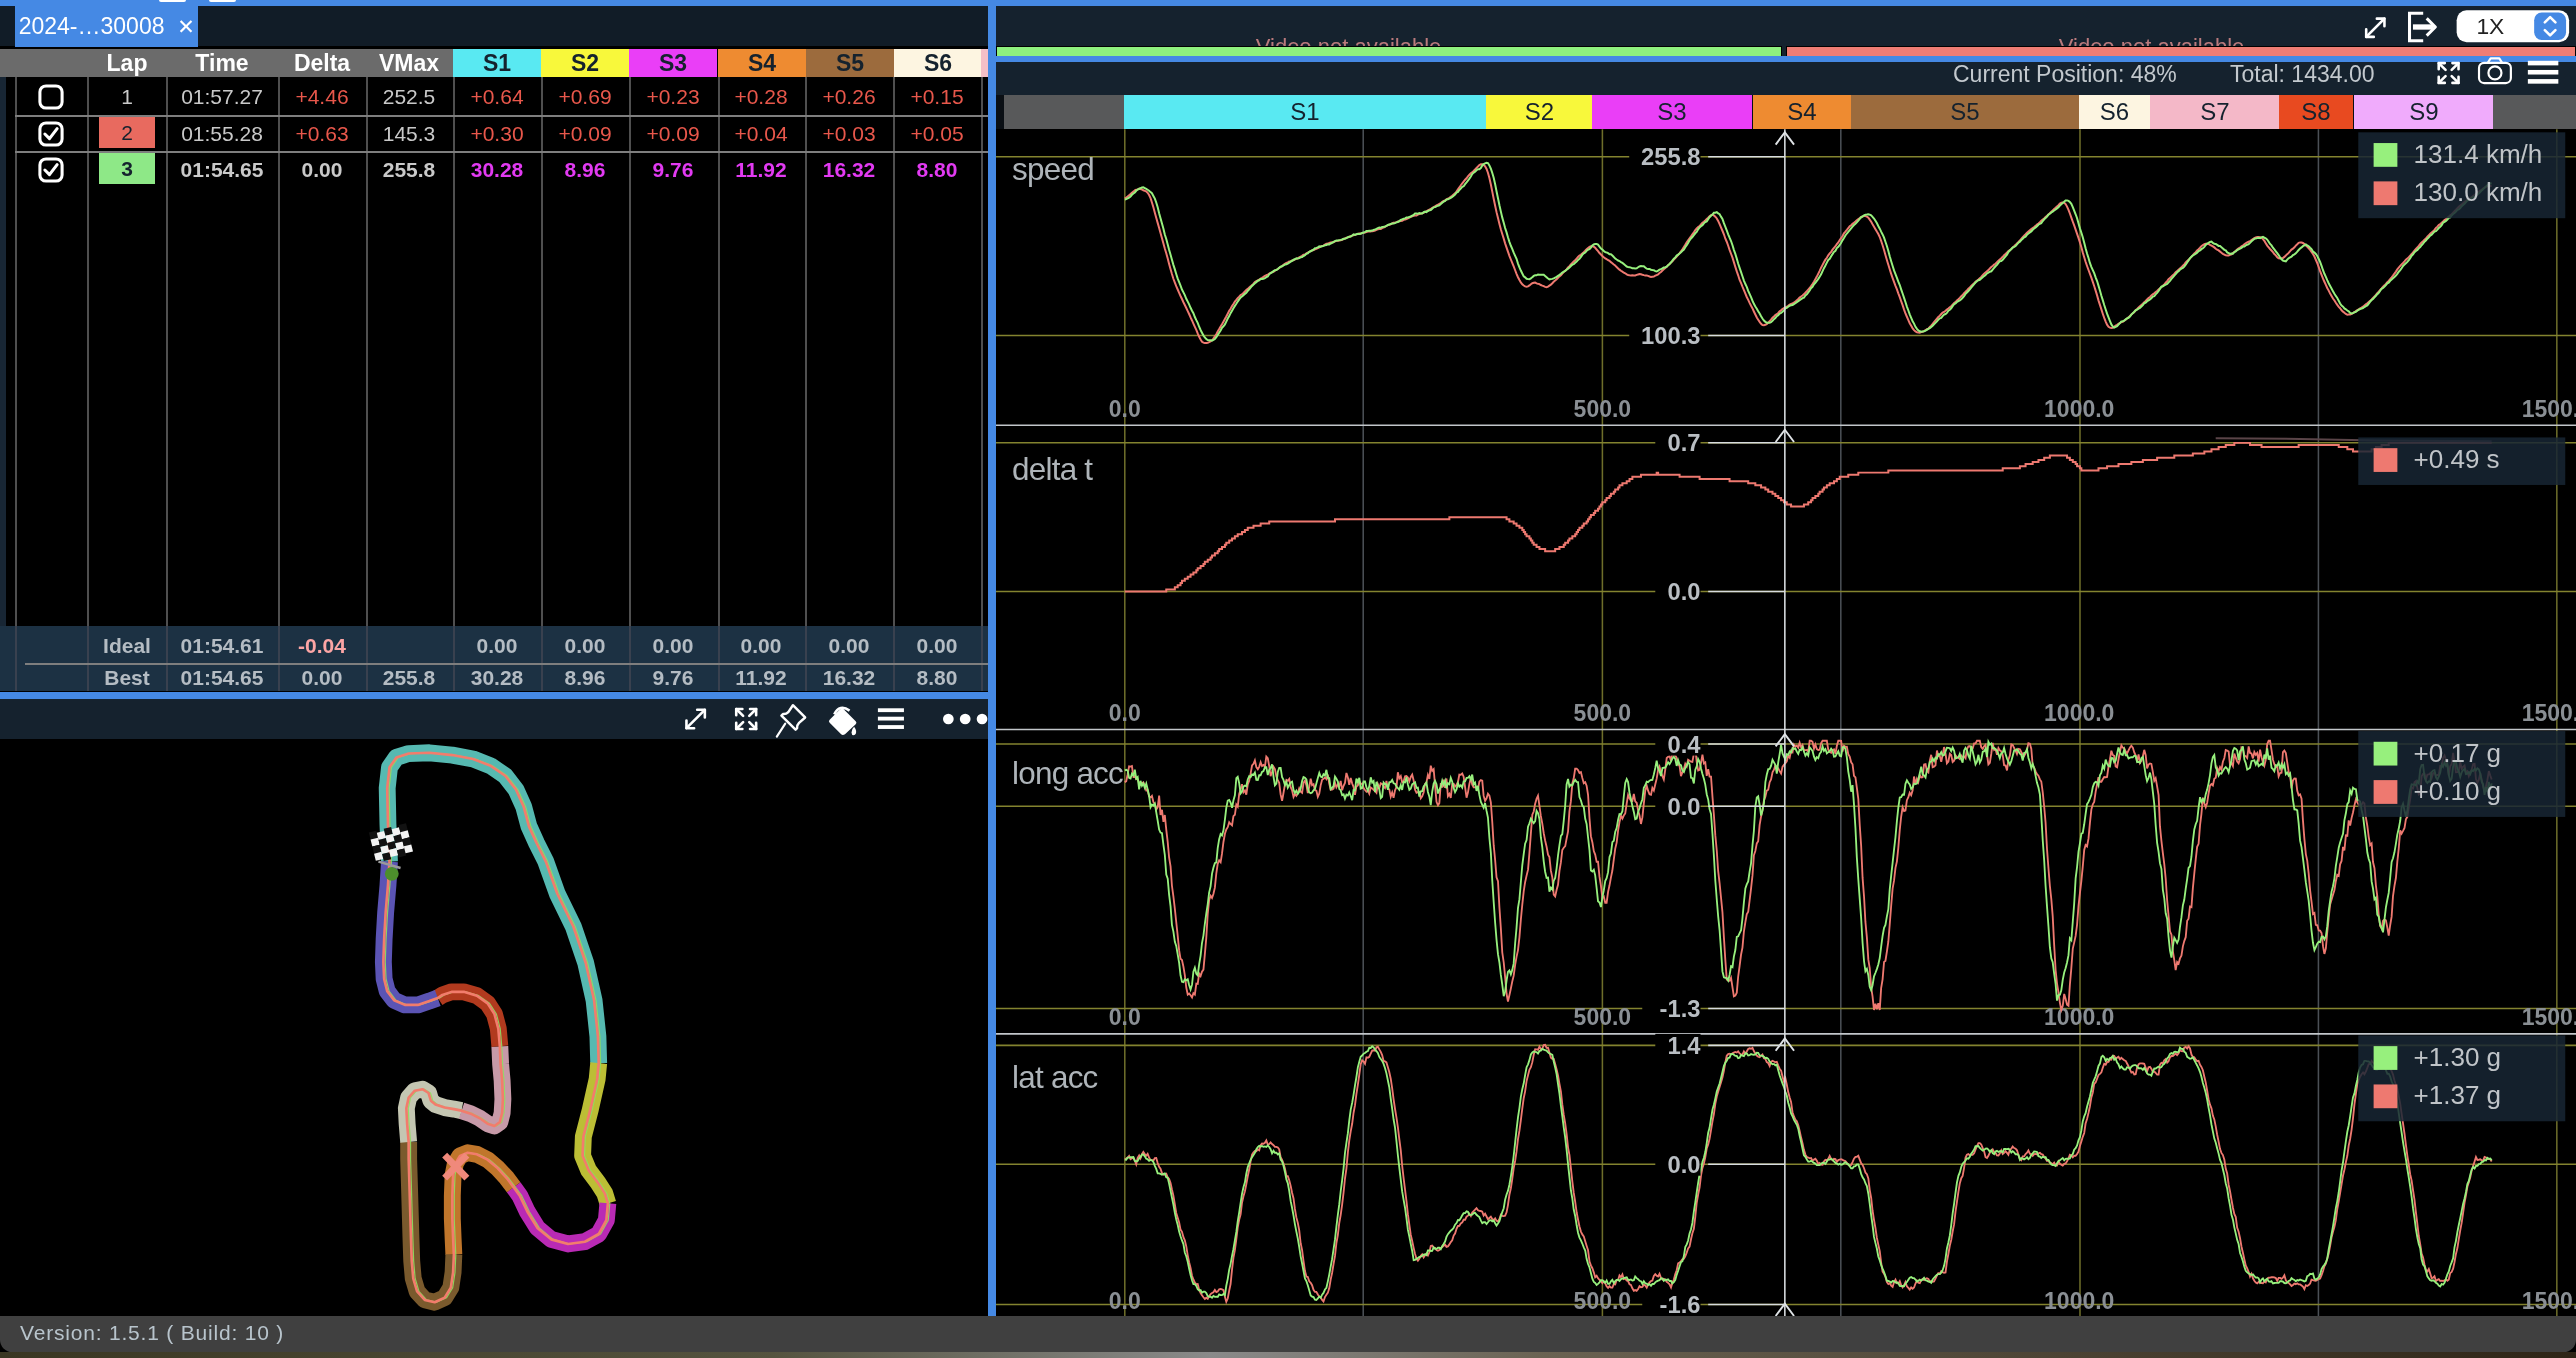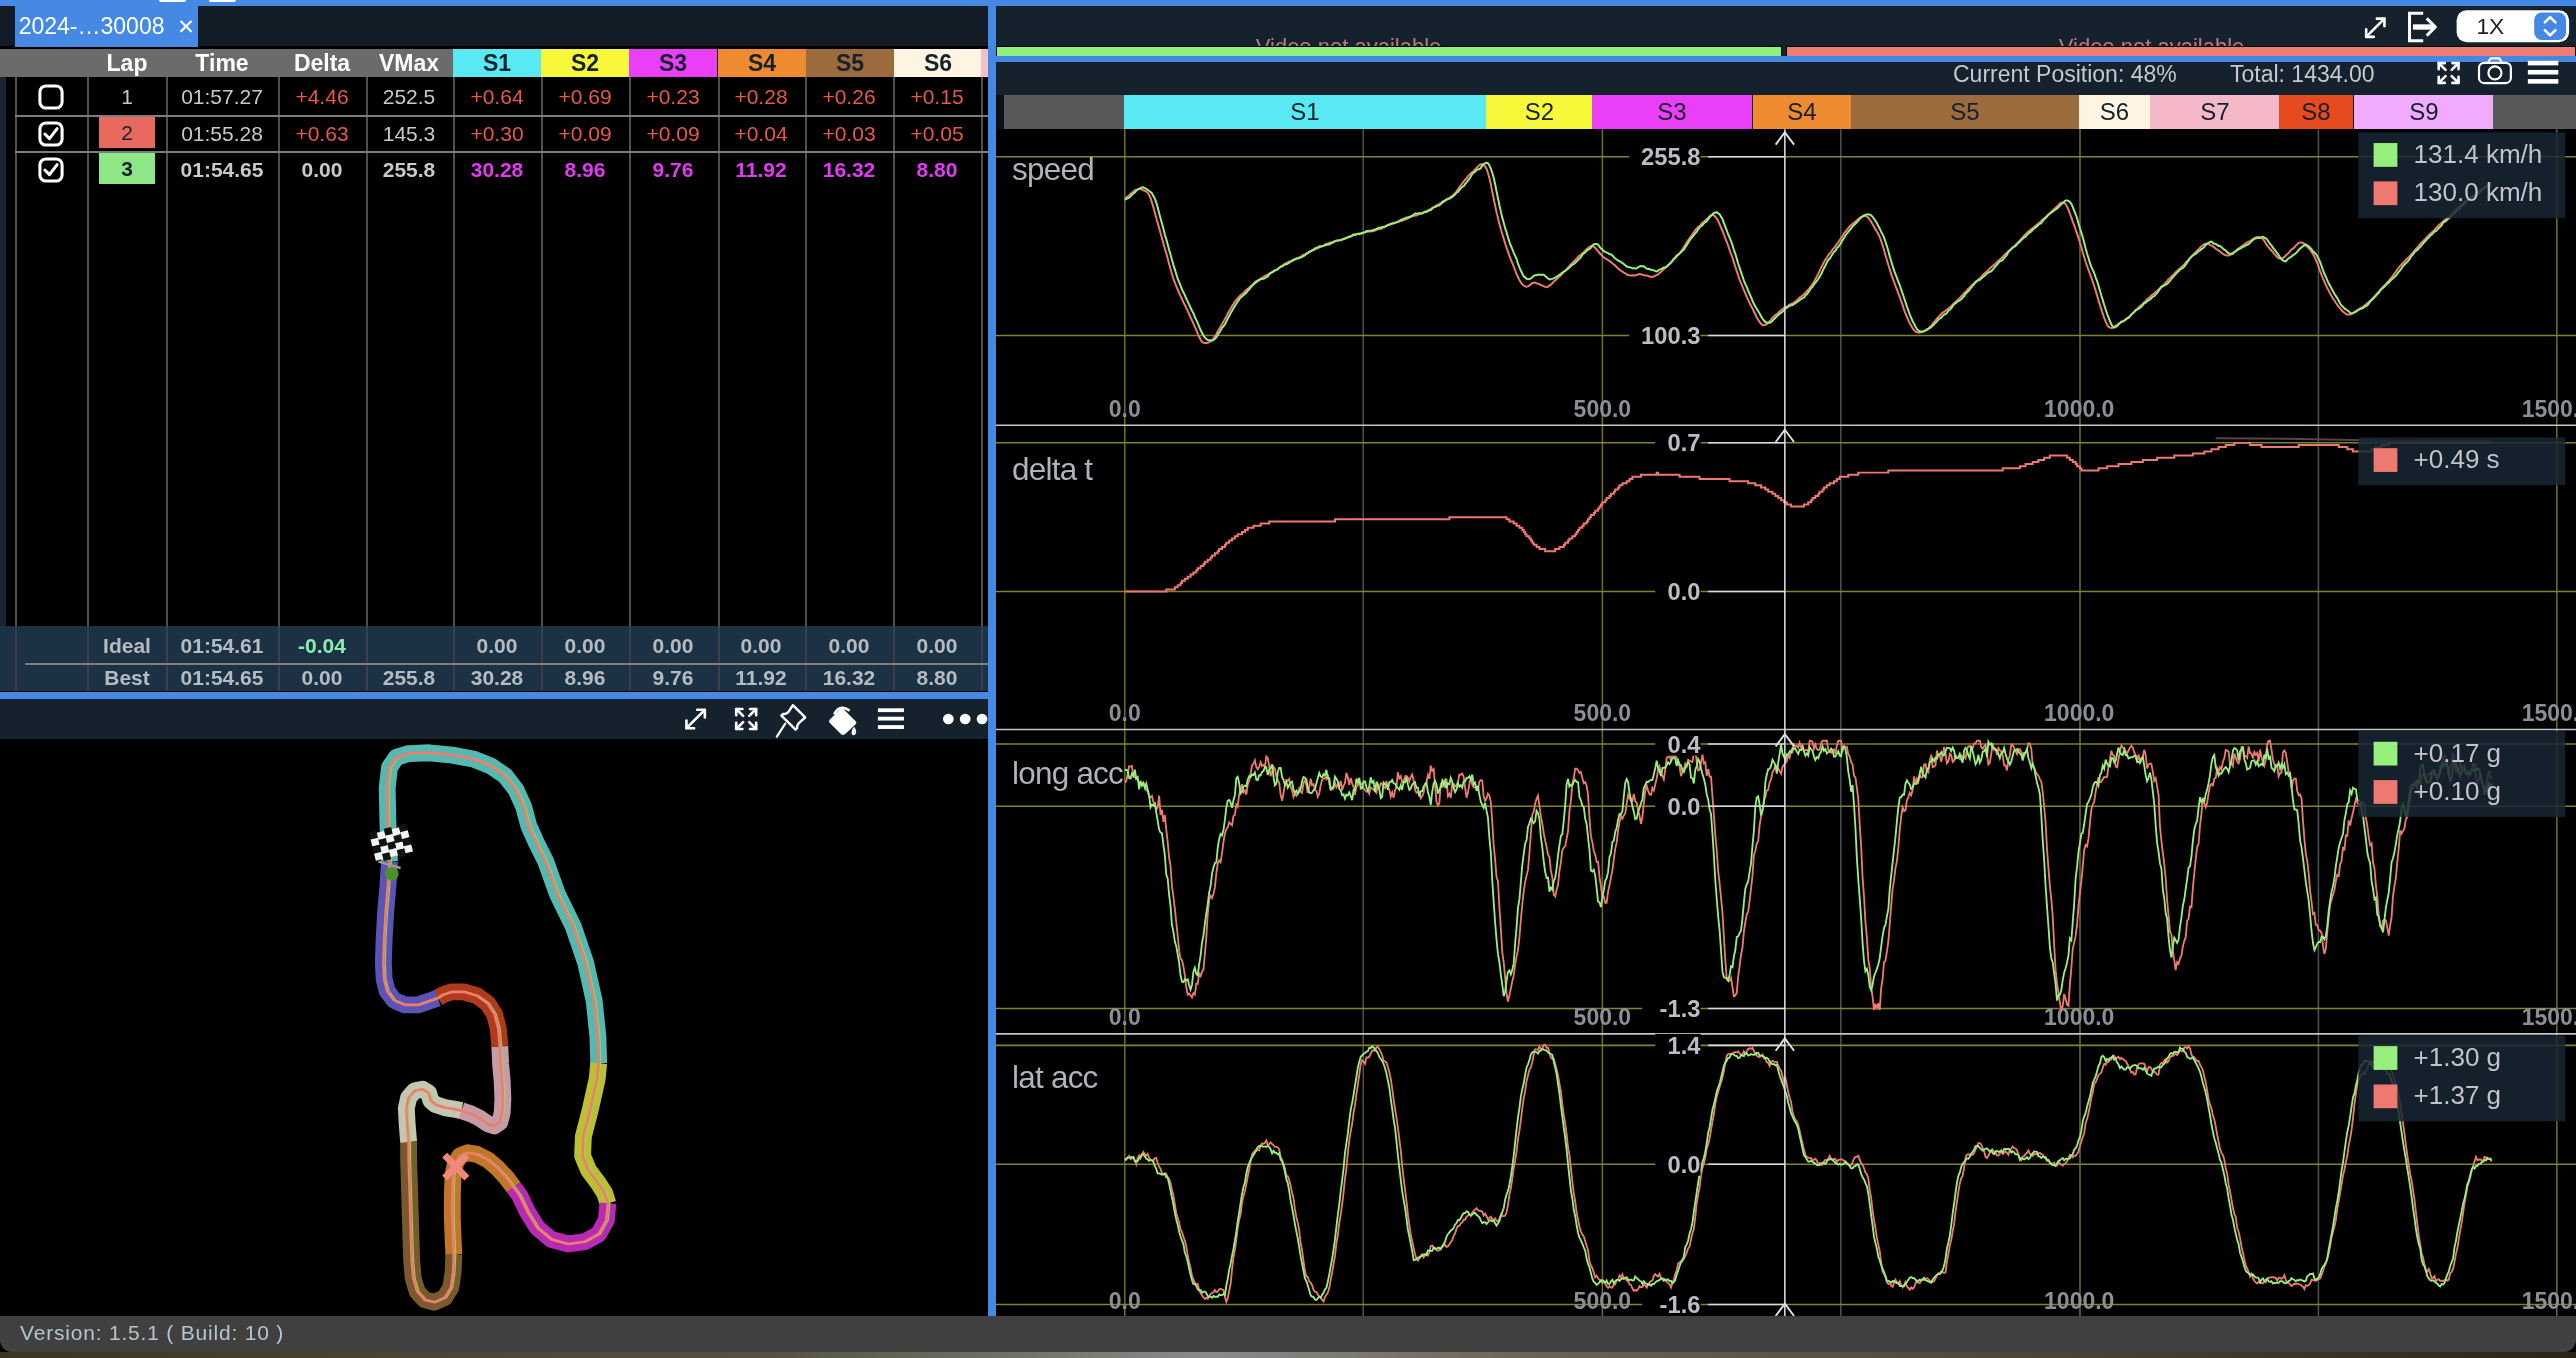--- a/index.html
+++ b/index.html
@@ -1,19 +1,19 @@
 <!DOCTYPE html>
 <html style="font-size:12.3px"><head><meta charset="utf-8"><style>
 * { margin:0; padding:0; box-sizing:border-box; }
 html,body { width:2576px; height:1359px; background:#000; overflow:hidden;
   font-family:"Liberation Sans", sans-serif; }
 .abs { position:absolute; }
 .tc { position:absolute; transform:translate(-50%,-50%); font-size:21px; white-space:nowrap; }
 .gry { color:#c9c9c9; } .red { color:#e8574b; } .mag { color:#e23af2; font-weight:bold; }
-.b { font-weight:bold; } .ib { color:#b4bcc3; } .grn { color:#86efac; }
+.b { font-weight:bold; } .ib { color:#b4bcc3; } .grn { color:#fca5a5; }
 .vl { position:absolute; width:1.5px; background:#4f4f4f; }
 .vl.d { background:#39414f; }
 .hl { position:absolute; height:1.5px; background:#7e7e7e; }
 .chip { position:absolute; width:56px; display:flex; align-items:center; justify-content:center;
   color:#15222e; font-size:21px; }
 .hcell { position:absolute; top:0; height:28px; display:flex; align-items:center; justify-content:center;
   font-size:23px; font-weight:bold; color:#15222e; }
 .sh { }
 .hlab { position:absolute; top:14px; transform:translate(-50%,-50%); color:#fff; font-size:23px; font-weight:bold; }
 .seg { position:absolute; top:0; height:34px; display:flex; align-items:center; justify-content:center;

